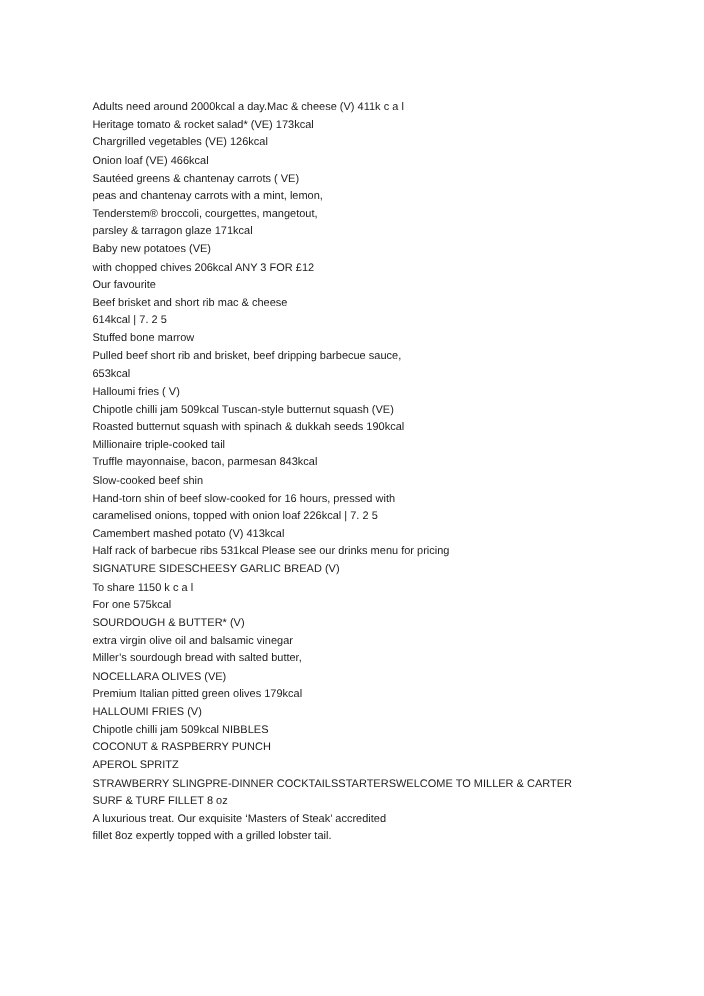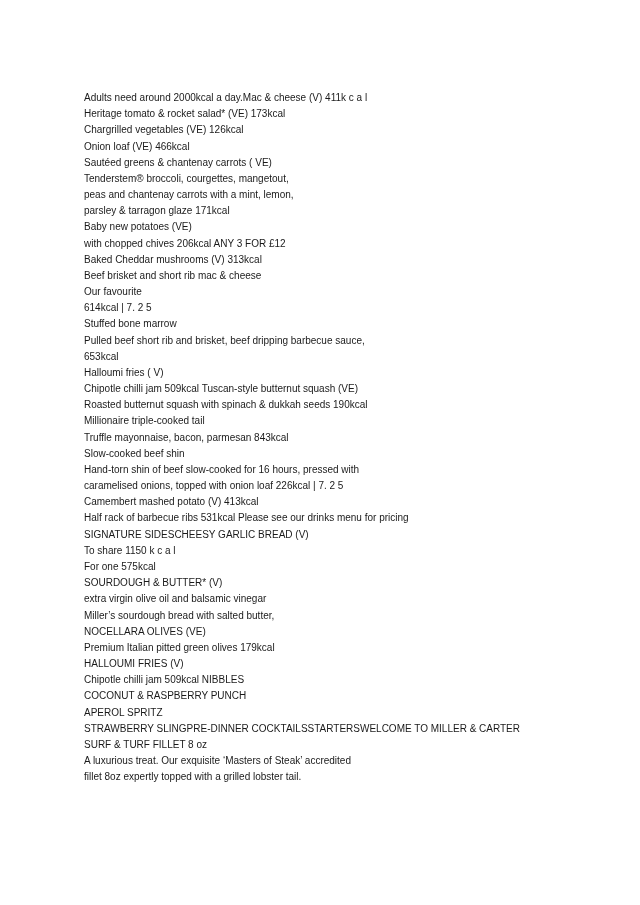--- a/index.html
+++ b/index.html
@@ -31,28 +31,27 @@
   </style>
 </head>
 <body>
 
 <div class="page">
   <span class="line">Adults need around 2000kcal a day.Mac &amp; cheese (V) 411k c a l</span>
   <span class="line">Heritage tomato &amp; rocket salad* (VE) 173kcal</span>
   <span class="line">Chargrilled vegetables (VE) 126kcal</span>
   <span class="line">Onion loaf (VE) 466kcal</span>
   <span class="line">Sautéed greens &amp; chantenay carrots ( VE)</span>
+  <span class="line">peas and chantenay carrots with a mint, lemon,</span>
   <span class="line">Tenderstem® broccoli, courgettes, mangetout,</span>
-  <span class="line">peas and chantenay carrots with a mint, lemon,</span>
   <span class="line">parsley &amp; tarragon glaze 171kcal</span>
   <span class="line">Baby new potatoes (VE)</span>
   <span class="line">with chopped chives 206kcal ANY 3 FOR £12</span>
-  <span class="line">Baked Cheddar mushrooms (V) 313kcal</span>
+  <span class="line">Our favourite</span>
   <span class="line">Beef brisket and short rib mac &amp; cheese</span>
-  <span class="line">Our favourite</span>
   <span class="line">614kcal | 7. 2 5</span>
   <span class="line">Stuffed bone marrow</span>
   <span class="line">Pulled beef short rib and brisket, beef dripping barbecue sauce,</span>
   <span class="line">653kcal</span>
   <span class="line">Halloumi fries ( V)</span>
   <span class="line">Chipotle chilli jam 509kcal Tuscan-style butternut squash (VE)</span>
   <span class="line">Roasted butternut squash with spinach &amp; dukkah seeds 190kcal</span>
   <span class="line">Millionaire triple-cooked tail</span>
   <span class="line">Truffle mayonnaise, bacon, parmesan 843kcal</span>
   <span class="line">Slow-cooked beef shin</span>

